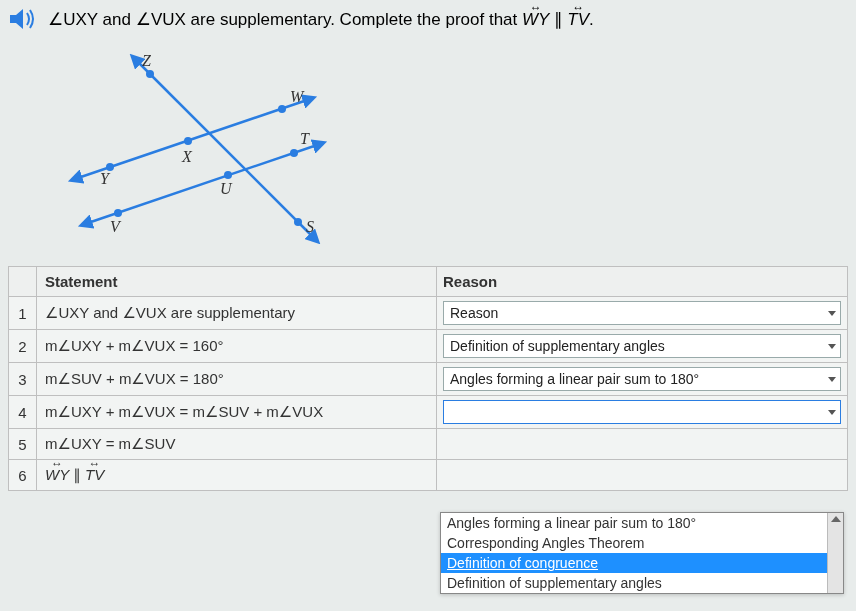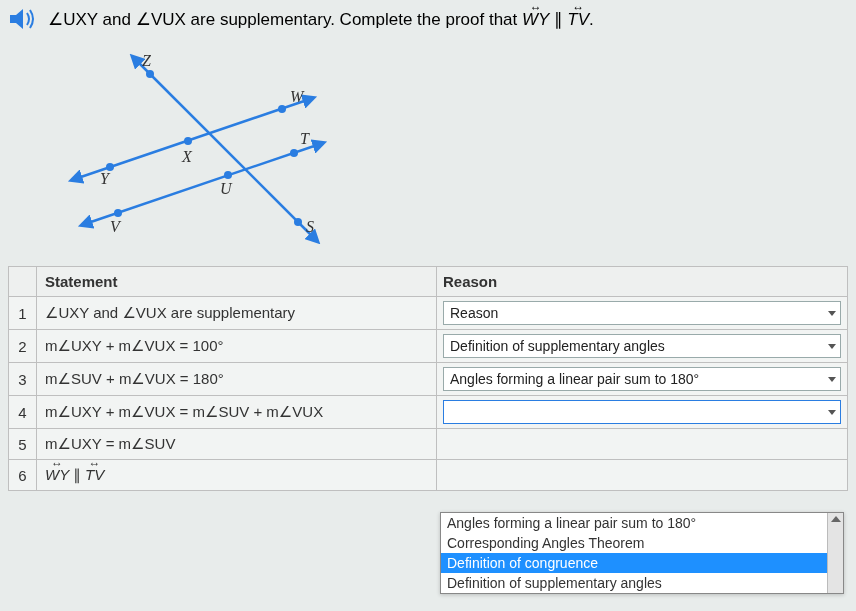--- a/index.html
+++ b/index.html
@@ -90,20 +90,21 @@
   box-shadow: 0 1px 4px rgba(0,0,0,.2);
 }
 .dropdown-panel .opt {
   padding: 2px 6px;
   white-space: nowrap;
   overflow: hidden;
 }
 .dropdown-panel .opt.sel {
   background: #1e90ff;
   color: #fff;
+  text-decoration: underline;
 }
 .scroll-stub {
   position: absolute;
   right: 0; top: 0;
   width: 16px; height: 100%;
   background: #e4e4e4;
   border-left: 1px solid #bbb;
 }
 .scroll-stub .up, .scroll-stub .down {
   position: absolute; left: 3px;
@@ -192,21 +193,21 @@
       <td class="col-stmt">∠UXY and ∠VUX are supplementary</td>
       <td class="col-reason">
         <div class="reason-select">
           <span>Reason</span>
               <span class="tri"></span>
         </div>
       </td>
     </tr>
     <tr>
       <td class="col-num">2</td>
-      <td class="col-stmt">m∠UXY + m∠VUX = 100°</td>
+      <td class="col-stmt">m∠UXY + m∠VUX = 160°</td>
       <td class="col-reason">
         <div class="reason-select">
           <span>Definition of supplementary angles</span>
               <span class="tri"></span>
         </div>
       </td>
     </tr>
     <tr>
       <td class="col-num">3</td>
       <td class="col-stmt">m∠SUV + m∠VUX = 180°</td>

